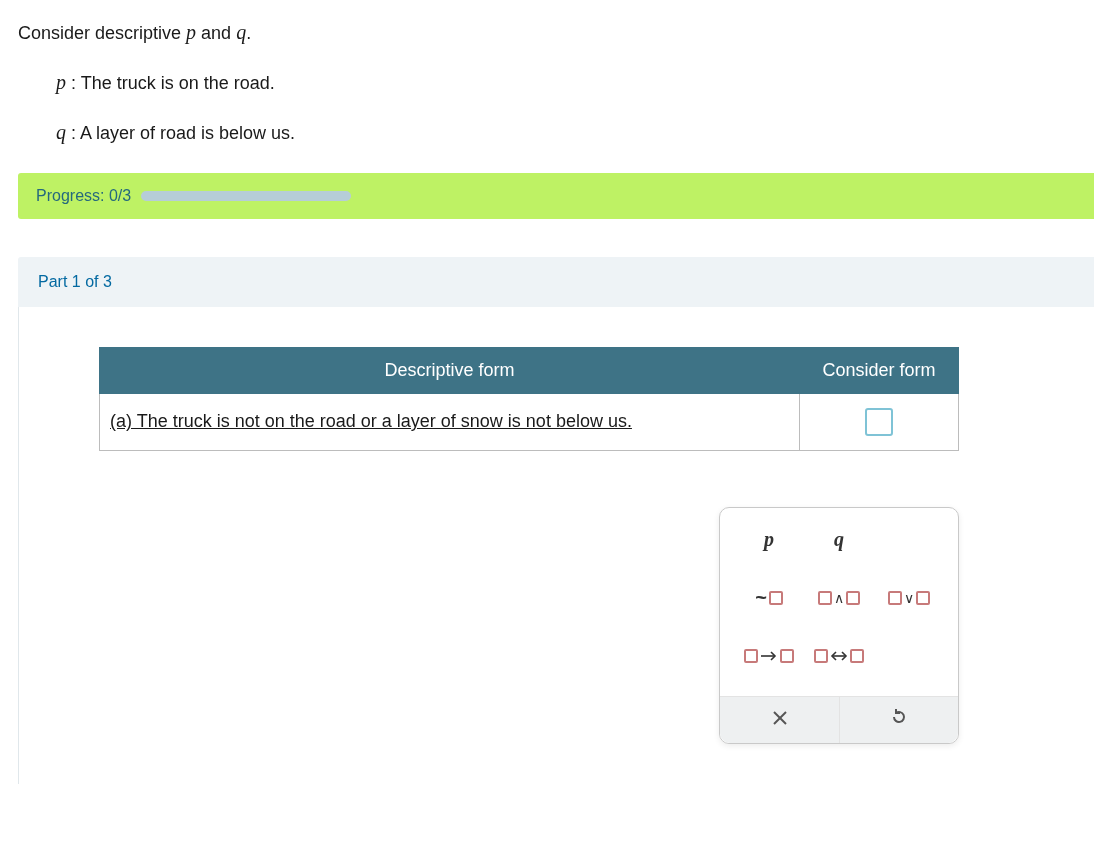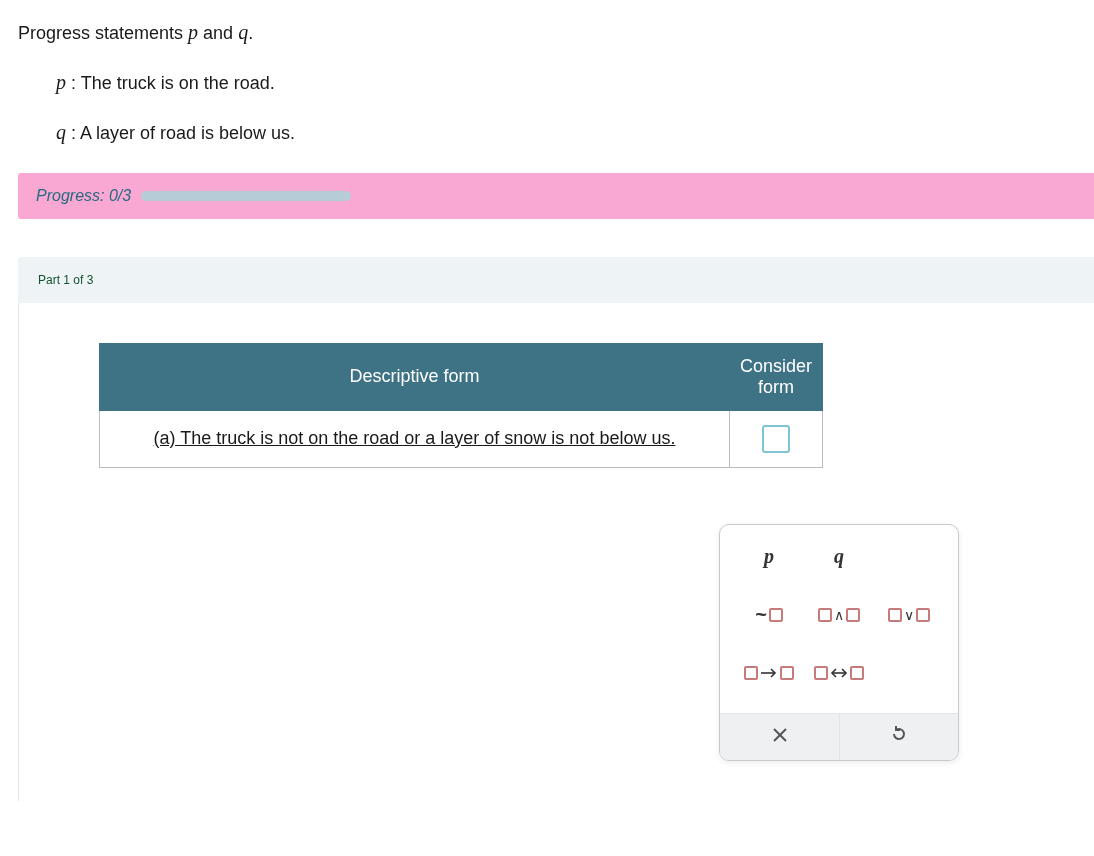--- a/index.html
+++ b/index.html
@@ -10,51 +10,49 @@
     font-size: 18px;
     color: #1a1a1a;
     background: #fff;
     width: 1094px;
   }
   .intro p { margin: 0 0 22px 0; line-height: 1.4; }
   .statements { margin: 0 0 22px 38px; }
   .statements p { margin: 0 0 22px 0; }
   .mi { font-style: italic; font-family: "Times New Roman", serif; font-size: 20px; }
   .progress-bar {
-    background: #f9a8d4;
+    background: #bef264;
     padding: 14px 18px;
     margin: 26px 0 0 0;
     display: flex;
     align-items: center;
     gap: 10px;
     border-radius: 3px 0 0 3px;
-    font-style: italic;
   }
   .progress-label { color: #25697d; font-size: 16px; }
   .progress-track {
     width: 210px; height: 10px;
     background: #b6cdd7;
     border-radius: 5px;
   }
   .part-header {
     background: #eef3f6;
-    color: #14532d;
+    color: #0369a1;
     padding: 16px 20px;
     margin-top: 38px;
-    font-size: 12px;
+    font-size: 16px;
     border-radius: 3px 0 0 0;
   }
   .part-body {
     border-left: 1px solid #e0e7eb;
     padding: 40px 40px 40px 80px;
   }
   .qtable {
     border-collapse: collapse;
-    width: 724px;
-    text-align: center;
+    width: 860px;
   }
   .qtable th {
     background: #3e7386;
     color: #fff;
     font-weight: normal;
     padding: 12px 10px;
     font-size: 18px;
     border: 1px solid #3e7386;
   }
   .qtable td {
@@ -120,21 +118,21 @@
     font-size: 20px;
   }
   .cbtn + .cbtn { border-left: 1px solid #e3e3e3; }
   .arrow-icon { width: 18px; height: 10px; }
 </style>
 </head>
 <body>
 
 <div class="intro">
   <p>
-    <span>Progress statements </span><span class="mi">p</span><span> and </span><span class="mi">q</span><span>.</span>
+    <span>Consider descriptive </span><span class="mi">p</span><span> and </span><span class="mi">q</span><span>.</span>
   </p>
   <div class="statements">
     <p><span class="mi">p</span><span> : The truck is on the road.</span></p>
     <p><span class="mi">q</span><span> : A layer of road is below us.</span></p>
   </div>
 </div>
 
 <div class="progress-bar">
   <span class="progress-label">Progress: 0/3</span>
   <span class="progress-track"></span>

